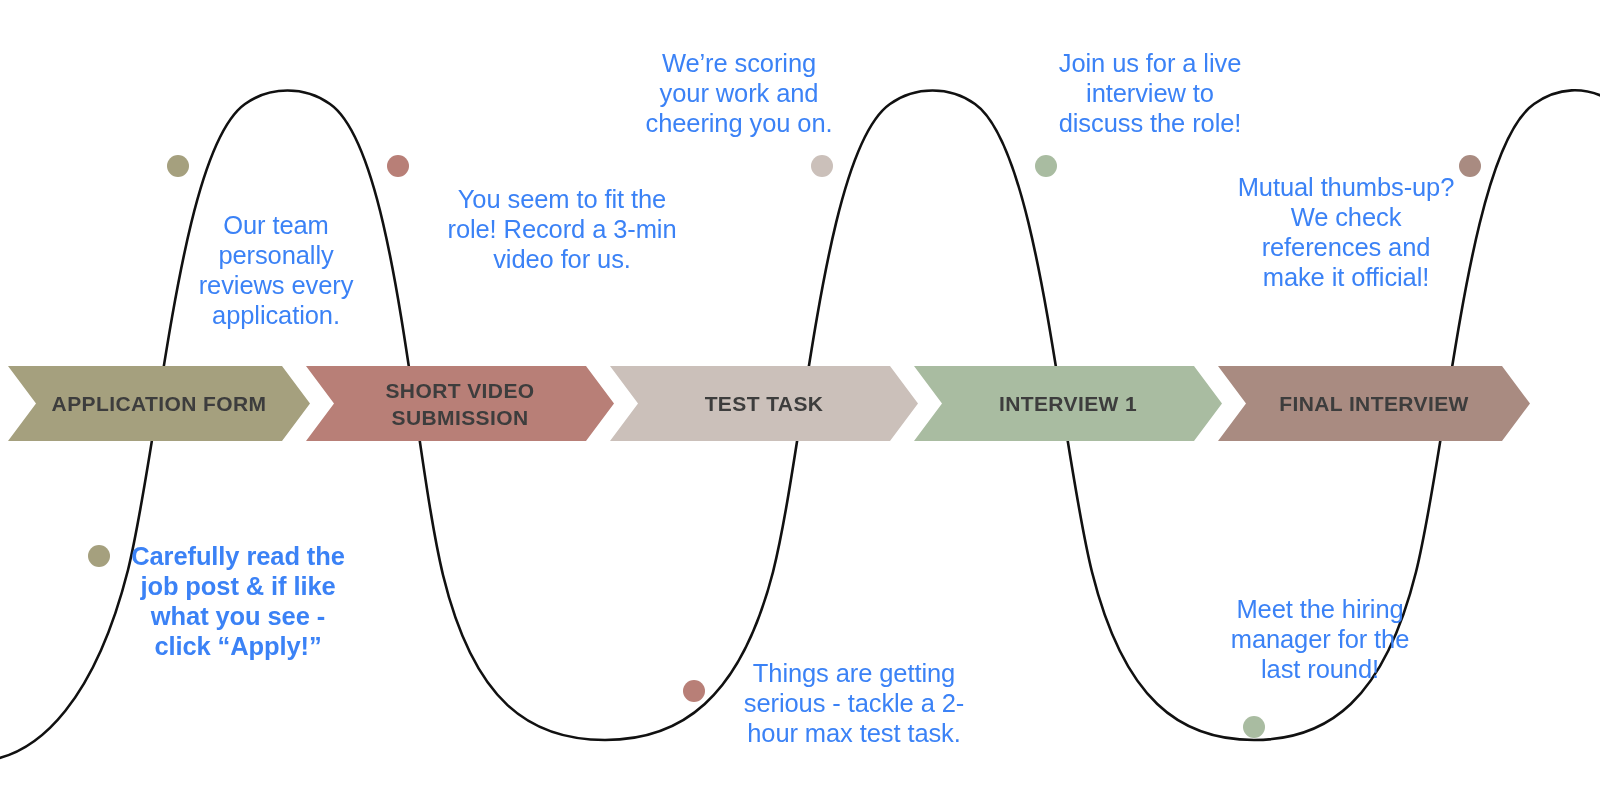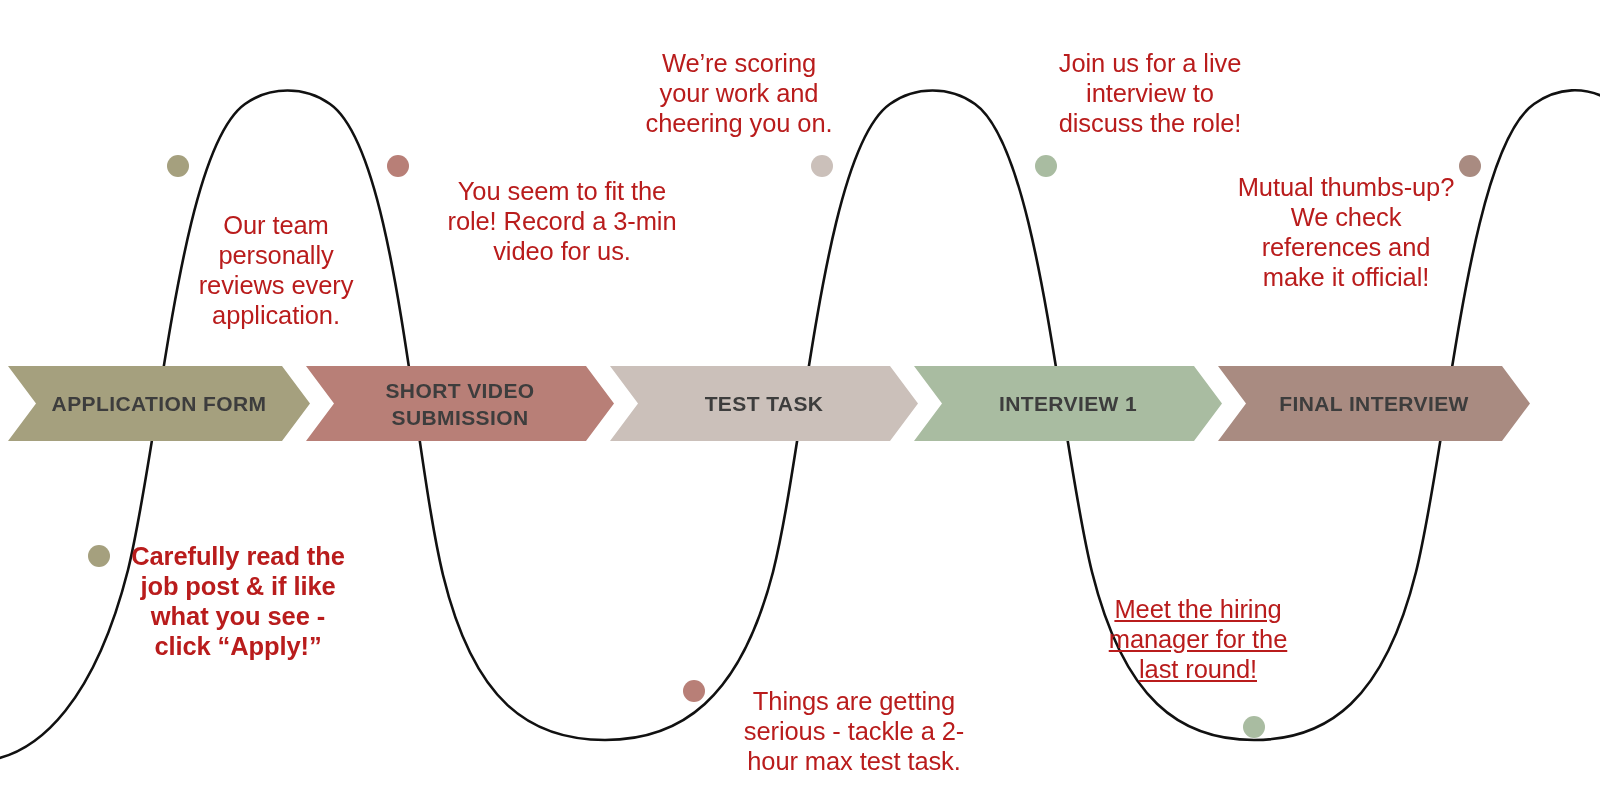--- a/index.html
+++ b/index.html
@@ -27,21 +27,21 @@
   }
   #chevron-layer {
     position: absolute;
     left: 0;
     top: 366px;
     width: 1600px;
     height: 75px;
   }
   .note {
     position: absolute;
-    color: #b91c1c;
+    color: #3b82f6;
     font-size: 25.5px;
     line-height: 30px;
     text-align: center;
     white-space: pre-line;
     letter-spacing: -0.1px;
   }
   .stage-label {
     font-size: 21px;
     font-weight: bold;
     fill: #3d3d3d;
@@ -81,38 +81,38 @@
         <polygon points="1218,0 1502,0 1530,37.5 1502,75 1218,75 1246,37.5" fill="#a98b81"></polygon>
         <text x="1374" text-anchor="middle" class="stage-label" y="44.5">FINAL INTERVIEW</text>
       </g>
   </svg>
 
   <div id="notes-layer">
       <div class="note" style="left: 196px; top: 202px; width: 160px; margin-top: 8px;">Our team
 personally
 reviews every
 application.</div>
-      <div class="note" style="left: 432px; top: 176px; width: 260px;">You seem to fit the
+      <div class="note" style="left: 432px; top: 184px; width: 260px;">You seem to fit the
 role! Record a 3-min
 video for us.</div>
       <div class="note" style="left: 634px; top: 48px; width: 210px;">We’re scoring
 your work and
 cheering you on.</div>
       <div class="note" style="left: 1046px; top: 48px; width: 208px;">Join us for a live
 interview to
 discuss the role!</div>
       <div class="note" style="left: 1224px; top: 172px; width: 244px;">Mutual thumbs-up?
 We check
 references and
 make it official!</div>
       <div class="note" style="left: 124px; top: 541px; width: 228px; font-weight: bold;">Carefully read the
 job post &amp; if like
 what you see -
 click “Apply!”</div>
-      <div class="note" style="left: 728px; top: 686px; width: 252px;">Things are getting
+      <div class="note" style="left: 728px; top: 658px; width: 252px;">Things are getting
 serious - tackle a 2-
 hour max test task.</div>
-      <div class="note" style="left: 1100px; top: 594px; width: 196px; text-decoration: underline;">Meet the hiring
+      <div class="note" style="left: 1222px; top: 594px; width: 196px;">Meet the hiring
 manager for the
 last round!</div>
     </div>
 
 </div>
 
 </body></html>

